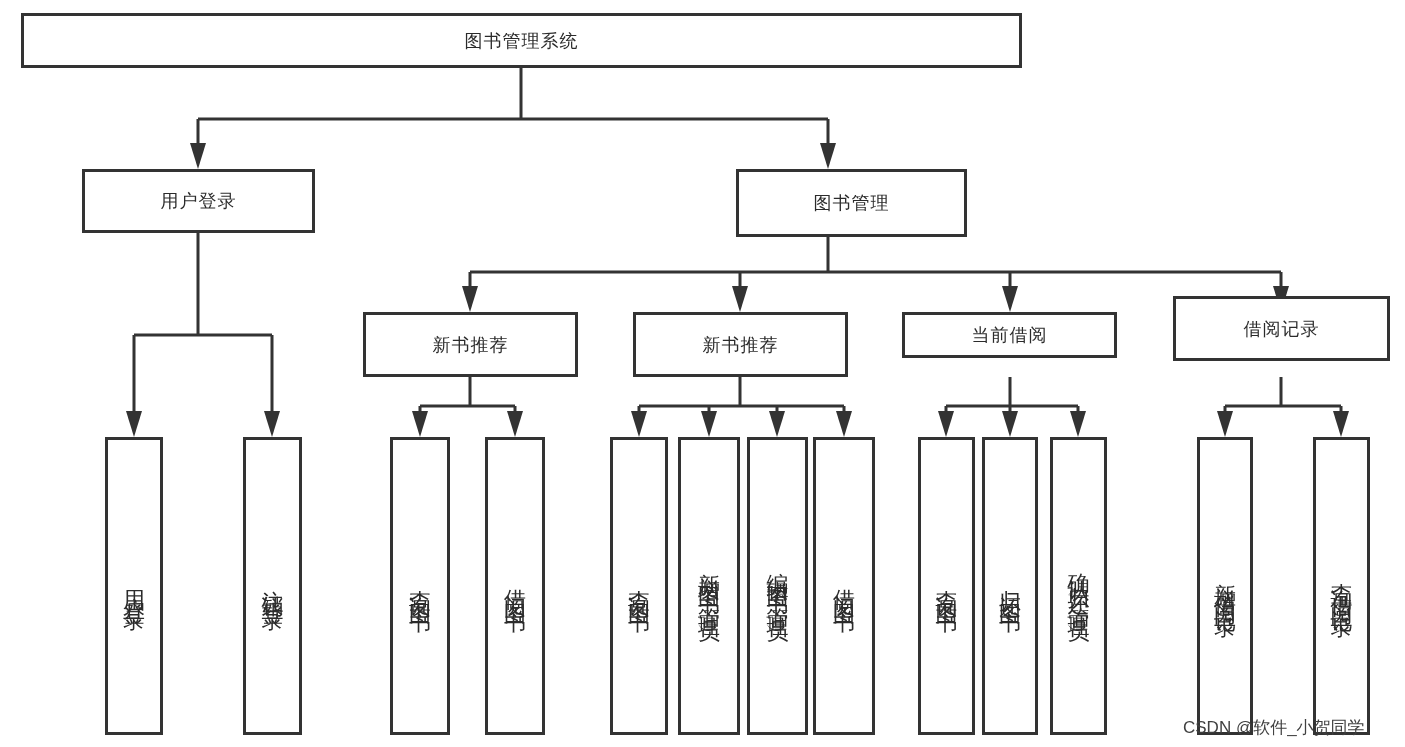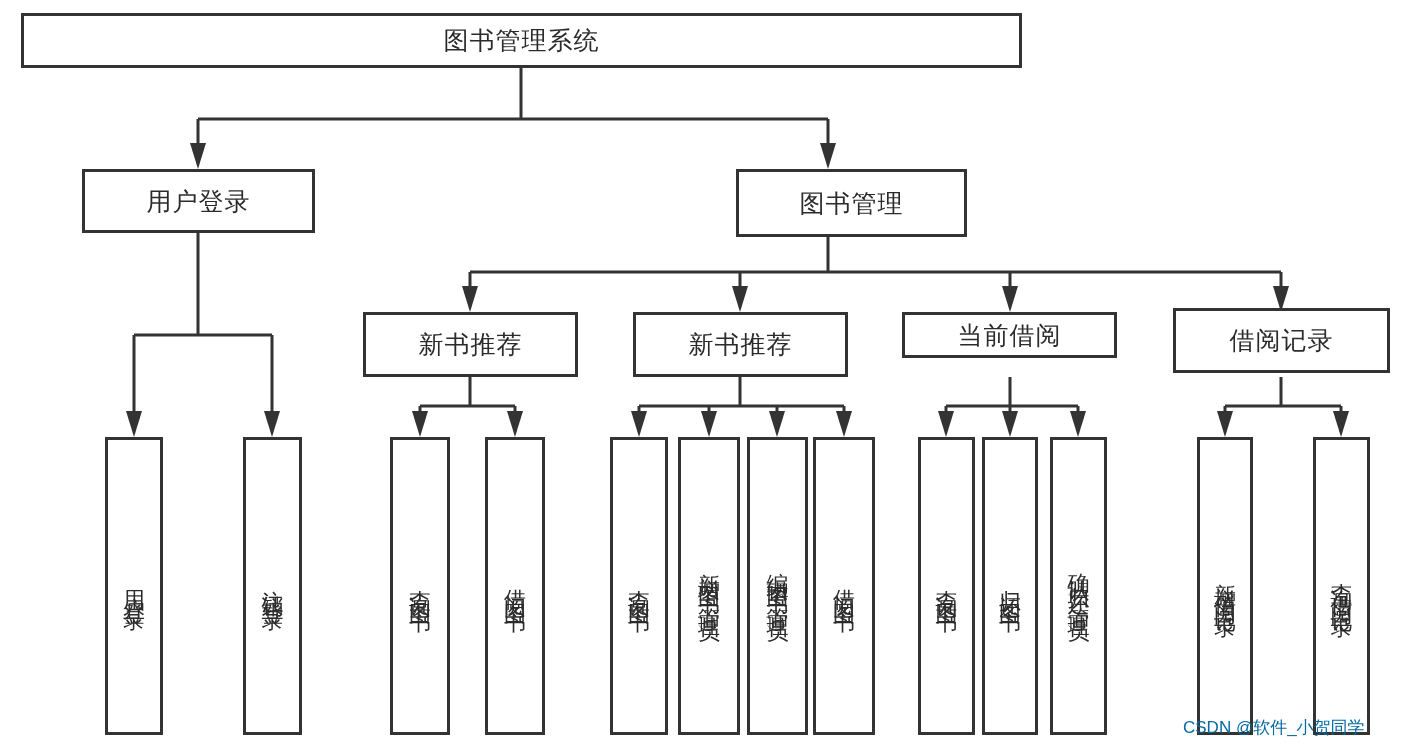--- a/index.html
+++ b/index.html
@@ -25,39 +25,39 @@
   .box {
     position: absolute;
     box-sizing: border-box;
     border: 3px solid #333333;
     background: #ffffff;
     display: flex;
     align-items: center;
     justify-content: center;
   }
   .hlabel {
-    font-size: 25px;
+    font-size: 18px;
     color: #2b2b2b;
     letter-spacing: 1px;
     white-space: nowrap;
   }
   .vlabel {
     writing-mode: vertical-lr;
     text-orientation: mixed;
     font-size: 22px;
     letter-spacing: 7px;
     color: #2b2b2b;
     line-height: 1;
   }
   .watermark {
     position: absolute;
     left: 1183px;
     top: 716px;
     font-size: 17px;
-    color: #0369a1;
+    color: #404040;
     white-space: nowrap;
     z-index: 5;
   }
 </style>
 </head>
 <body>
 
 <div class="canvas">
 
   <svg class="connectors" viewBox="0 0 1405 747" xmlns="http://www.w3.org/2000/svg">
@@ -137,21 +137,21 @@
 
   <div class="box" style="left:363px; top:312px; width:215px; height:65px;">
     <span class="hlabel">新书推荐</span>
   </div>
   <div class="box" style="left:633px; top:312px; width:215px; height:65px;">
     <span class="hlabel">新书推荐</span>
   </div>
   <div class="box" style="left:902px; top:312px; width:215px; height:46px;">
     <span class="hlabel">当前借阅</span>
   </div>
-  <div class="box" style="left:1173px; top:308px; width:217px; height:65px;">
+  <div class="box" style="left:1173px; top:296px; width:217px; height:65px;">
     <span class="hlabel">借阅记录</span>
   </div>
 
   <div class="box" style="left:105px; top:437px; width:58px; height:298px;">
     <div class="vlabel">用户登录</div>
   </div>
   <div class="box" style="left:243px; top:437px; width:59px; height:298px;">
     <div class="vlabel">注销登录</div>
   </div>
 

